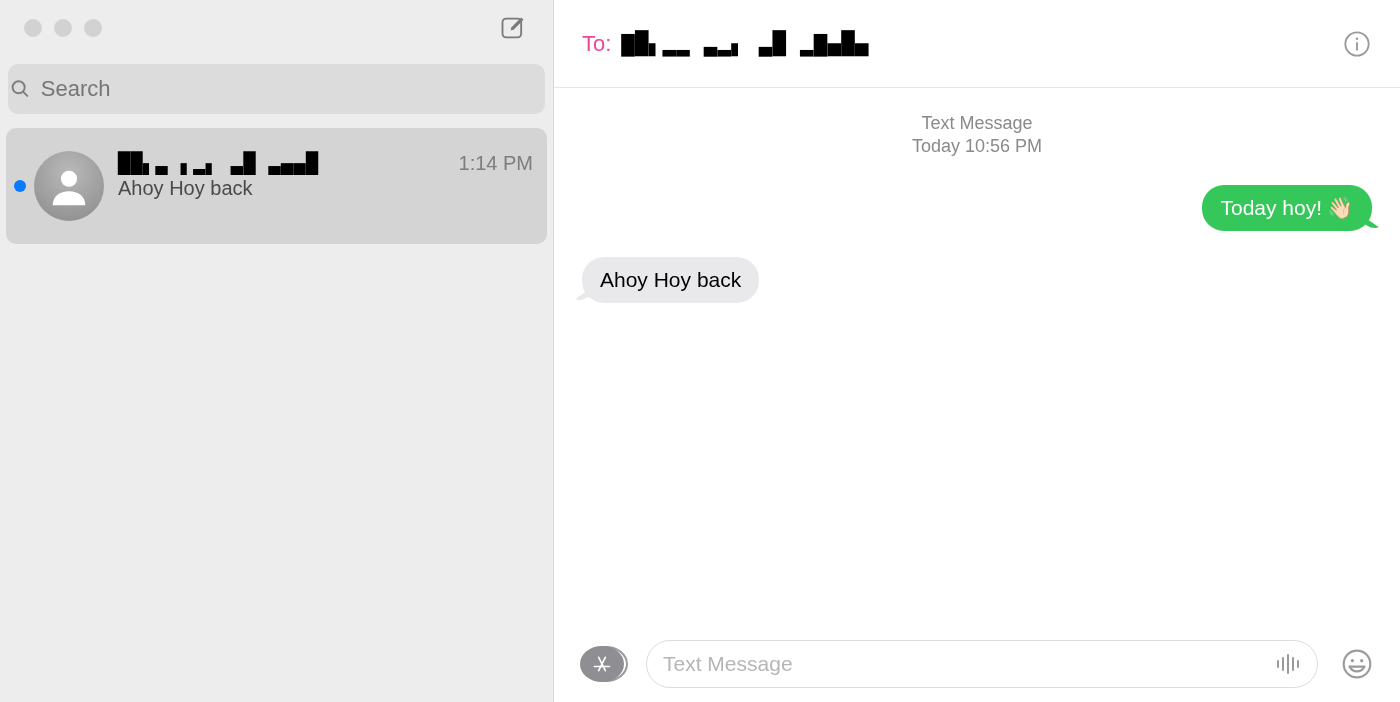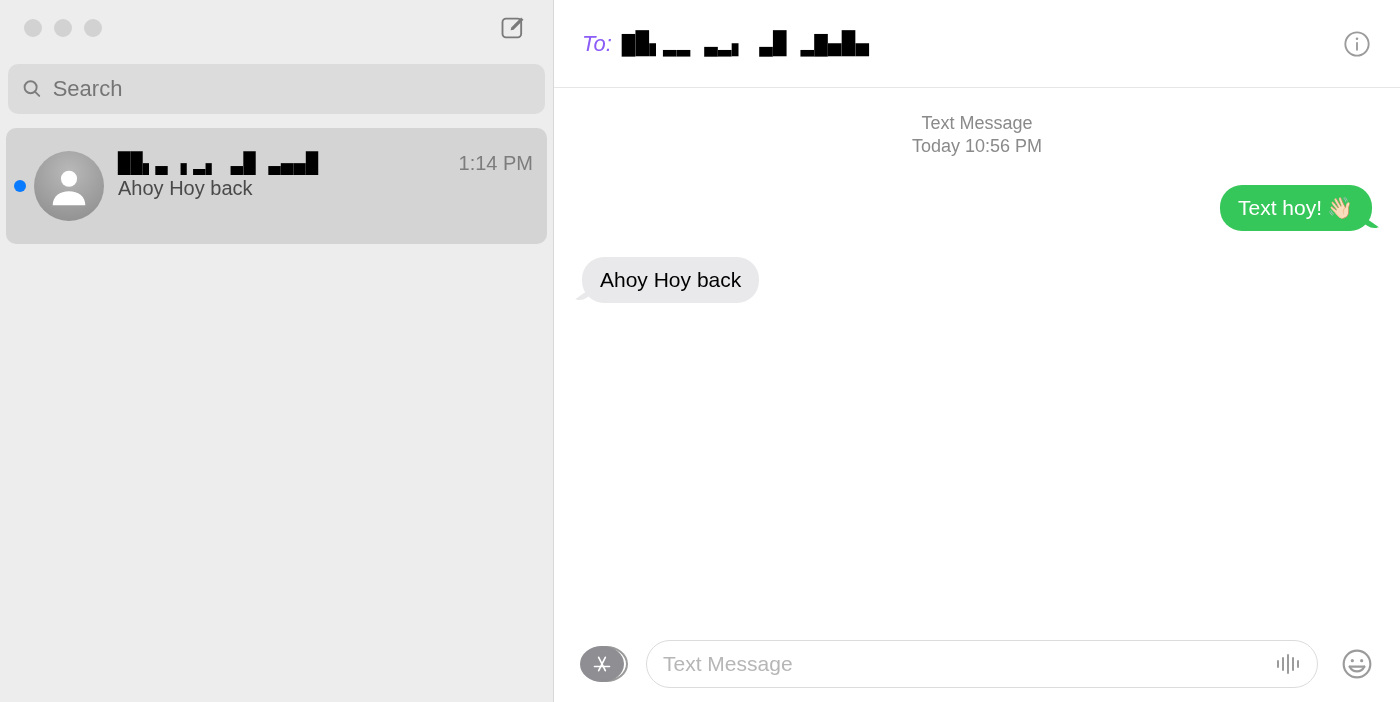--- a/index.html
+++ b/index.html
@@ -50,21 +50,21 @@
     }
     .search-wrap {
       padding: 8px 8px;
     }
     .search {
       display: flex;
       align-items: center;
       background: #dcdcdc;
       border-radius: 10px;
       height: 50px;
-      padding: 0 14px;
+      padding: 0 2px;
       gap: 10px;
     }
     .search svg { color: #7d7d7d; }
     .search input {
       border: none;
       background: transparent;
       outline: none;
       font-size: 22px;
       color: #7d7d7d;
       width: 100%;
@@ -152,21 +152,21 @@
       padding: 0 28px;
       justify-content: space-between;
     }
     .to-line {
       font-size: 22px;
       color: #000;
       display: flex;
       align-items: baseline;
       gap: 10px;
     }
-    .to-label { color: #8b5cf6; font-style: italic; }
+    .to-label { color: #ec4899; }
     .to-value { font-weight: 400; letter-spacing: 0; }
     .details-btn {
       width: 30px;
       height: 30px;
       color: #9b9b9b;
       cursor: pointer;
       display: flex;
       align-items: center;
       justify-content: center;
     }
@@ -368,21 +368,21 @@
     </div>
   </div>
 
   <div class="thread">
     <div class="thread-meta">
       <span class="label">Text Message</span>
       <span class="time">Today 10:56 PM</span>
     </div>
 
     <div class="bubble-row outgoing">
-      <div class="bubble outgoing">Text hoy! 👋🏻</div>
+      <div class="bubble outgoing">Today hoy! 👋🏻</div>
     </div>
 
     <div class="bubble-row incoming">
       <div class="bubble incoming">Ahoy Hoy back</div>
     </div>
   </div>
 
   <div class="composer">
     <div class="appstore-btn">
       <div class="oval"></div>

